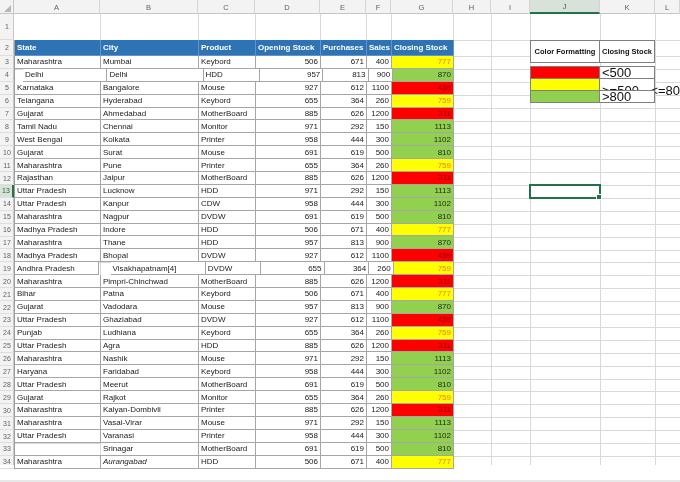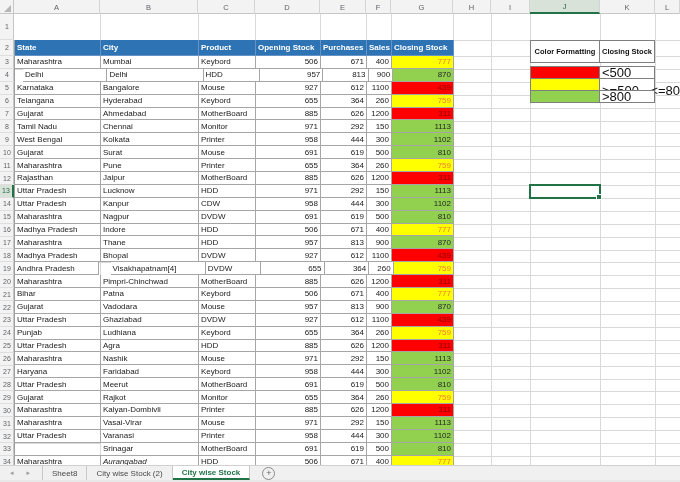--- a/index.html
+++ b/index.html
@@ -475,27 +475,15 @@
         <div class="lg-label" style="left: 69px; top: 38px; width: 56px; height: 24px;">&gt;=500 - &lt;=800</div>
         <div class="lg-swatch" style="left: 0px; top: 50px; width: 70px; height: 13px; background: rgb(146, 208, 80);"></div>
         <div class="lg-label" style="left: 69px; top: 50px; width: 56px; height: 13px;">&gt;800</div>
       </div>
   </div>
 
   <div id="selection" style="left: 529px; top: 184px; width: 72px; height: 14.9px;">
     <div class="handle"></div>
   </div>
 
-  <div id="tabbar">
-    <div id="tab-nav">
-      <span>◂</span>
-      <span>▸</span>
-    </div>
-    <div id="tabs-container" style="display:flex;align-items:stretch;">
-        <div class="stab">Sheet8</div>
-        <div class="stab">City wise Stock (2)</div>
-        <div class="stab active">City wise Stock</div>
-      </div>
-    <div id="add-sheet-btn">+</div>
-  </div>
 
   <div id="statusbar"></div>
 </div>
 
 </body></html>

